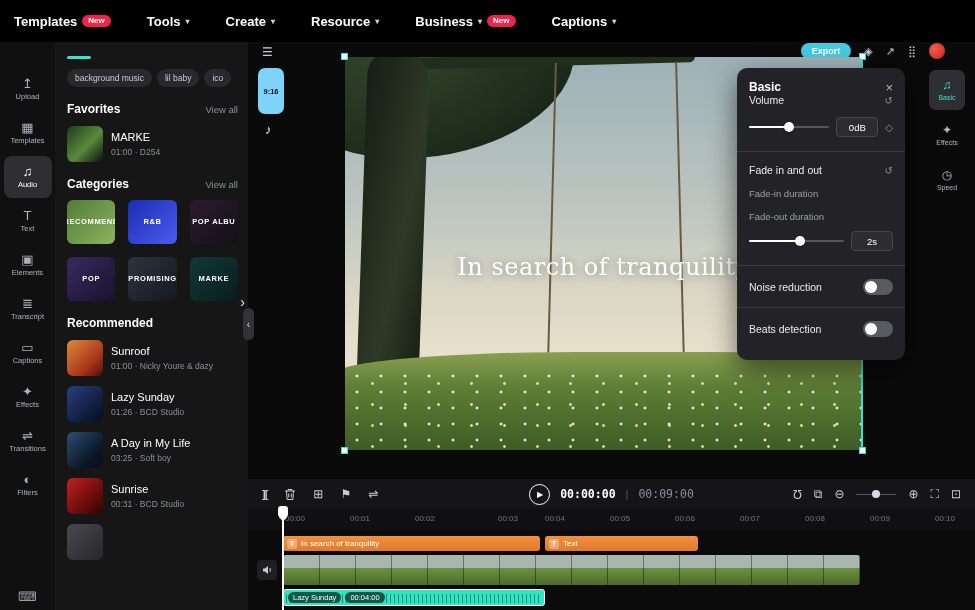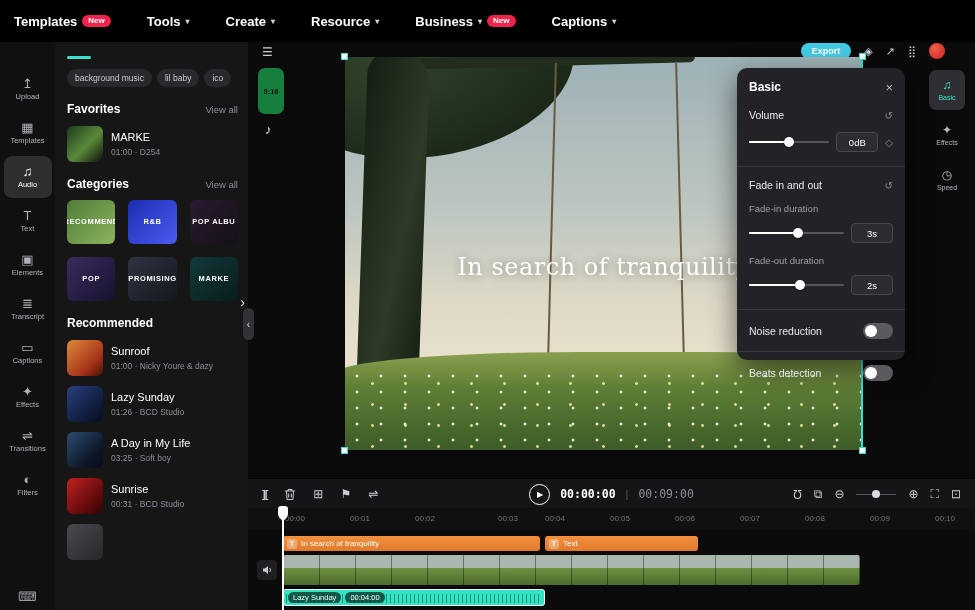--- a/index.html
+++ b/index.html
@@ -68,21 +68,21 @@
 
   
   .preview-area{position:absolute;left:248px;top:42px;right:0;height:436px;background:#0a0a0b;z-index:5;}
   .editor-header{position:absolute;left:0;top:0;right:0;height:22px;}
   .menu-icon{position:absolute;left:14px;top:3px;font-size:12px;color:#c8ccd2;cursor:pointer;}
   .header-right{position:absolute;right:30px;top:1px;display:flex;align-items:center;gap:13px;}
   .export-btn{height:16px;padding:0 11px;border-radius:9px;background:#43c9e2;color:#fff;
               font-size:9px;font-weight:700;display:flex;align-items:center;cursor:pointer;}
   .hdr-icon{font-size:11px;color:#c8ccd2;cursor:pointer;line-height:1;}
   .avatar{width:16px;height:16px;border-radius:50%;background:radial-gradient(circle at 35% 35%,#f0604a,#c71f1f);cursor:pointer;}
-  .ratio-pill{position:absolute;left:10px;top:26px;width:26px;height:46px;background:#15803d;border-radius:7px;
+  .ratio-pill{position:absolute;left:10px;top:26px;width:26px;height:46px;background:#7dd3fc;border-radius:7px;
               display:flex;align-items:center;justify-content:center;cursor:pointer;}
   .ratio-pill b{font-size:7.5px;font-weight:700;color:#131313;}
   .tiktok-btn{position:absolute;left:17px;top:80px;font-size:13px;color:#e4e6e9;cursor:pointer;}
 
   
   .frame{position:absolute;left:97px;top:15px;width:517px;height:393px;overflow:visible;cursor:pointer;}
   .scene{position:absolute;inset:0;overflow:hidden;
          background:linear-gradient(180deg,#9db1b7 0%,#bec7c0 40%,#ddd8c6 62%,#e7e0cd 76%);}
   .canopy{position:absolute;left:-70px;top:-80px;width:300px;height:180px;border-radius:50%;
           background:radial-gradient(ellipse at 40% 40%,#33452c,#1b2818 75%);transform:rotate(-8deg);}
@@ -109,21 +109,21 @@
   .sel-edge{position:absolute;top:0;bottom:0;right:-1px;width:2px;background:#3ae0d0;}
   .handle{position:absolute;width:7px;height:7px;background:#fff;border:1px solid #3ae0d0;z-index:6;}
   .h-tl{left:-4px;top:-4px;}.h-tr{right:-4px;top:-4px;}.h-bl{left:-4px;bottom:-4px;}.h-br{right:-4px;bottom:-4px;}
 
   
   .inspector{position:absolute;left:737px;top:68px;width:168px;height:292px;background:#232327;
              border-radius:10px;padding:12px 12px 0;z-index:30;box-shadow:0 10px 28px rgba(0,0,0,.55);}
   .insp-header{display:flex;justify-content:space-between;align-items:center;}
   .insp-title{font-size:12px;font-weight:700;color:#fff;}
   .close-x{font-size:13px;color:#b3b7bd;cursor:pointer;line-height:1;}
-  .row-label{margin-top:15px;display:flex;justify-content:space-between;align-items:center;
+  .row-label{display:flex;justify-content:space-between;align-items:center;
              font-size:10.5px;color:#e8eaed;}
   .sub-label{margin-top:12px;font-size:9.5px;color:#9aa0a6;}
   .reset{font-size:10px;color:#8a8f98;cursor:pointer;}
   .slider-row{margin-top:11px;display:flex;align-items:center;gap:7px;}
   .slider{position:relative;height:10px;flex:1;cursor:pointer;}
   .slider .track{position:absolute;top:4px;left:0;right:0;height:2px;background:#55555c;border-radius:1px;}
   .slider .fill{position:absolute;top:4px;left:0;height:2px;background:#fff;border-radius:1px;}
   .slider .knob{position:absolute;top:0;width:10px;height:10px;border-radius:50%;background:#fff;
                 box-shadow:0 1px 2px rgba(0,0,0,.4);}
   .value-box{min-width:42px;height:20px;background:#2c2c31;border:1px solid #47474d;border-radius:4px;
@@ -408,28 +408,20 @@
       <span class="keyframe">◇</span>
     </div>
 
     <div class="divider"></div>
 
     <div class="row-label" style="margin-top:12px;">
       <span>Fade in and out</span>
       <span class="reset">↺</span>
     </div>
     <div class="sub-label">Fade-in duration</div>
-    <div class="slider-row" style="margin-top:9px;">
-      <div class="slider">
-        <div class="track"></div>
-          <div class="fill" style="width:50%"></div>
-          <div class="knob" style="left:46%"></div>
-      </div>
-      <div class="value-box">3s</div>
-    </div>
     <div class="sub-label">Fade-out duration</div>
     <div class="slider-row" style="margin-top:9px;">
       <div class="slider">
         <div class="track"></div>
           <div class="fill" style="width:52%"></div>
           <div class="knob" style="left:48%"></div>
       </div>
       <div class="value-box">2s</div>
     </div>
 

